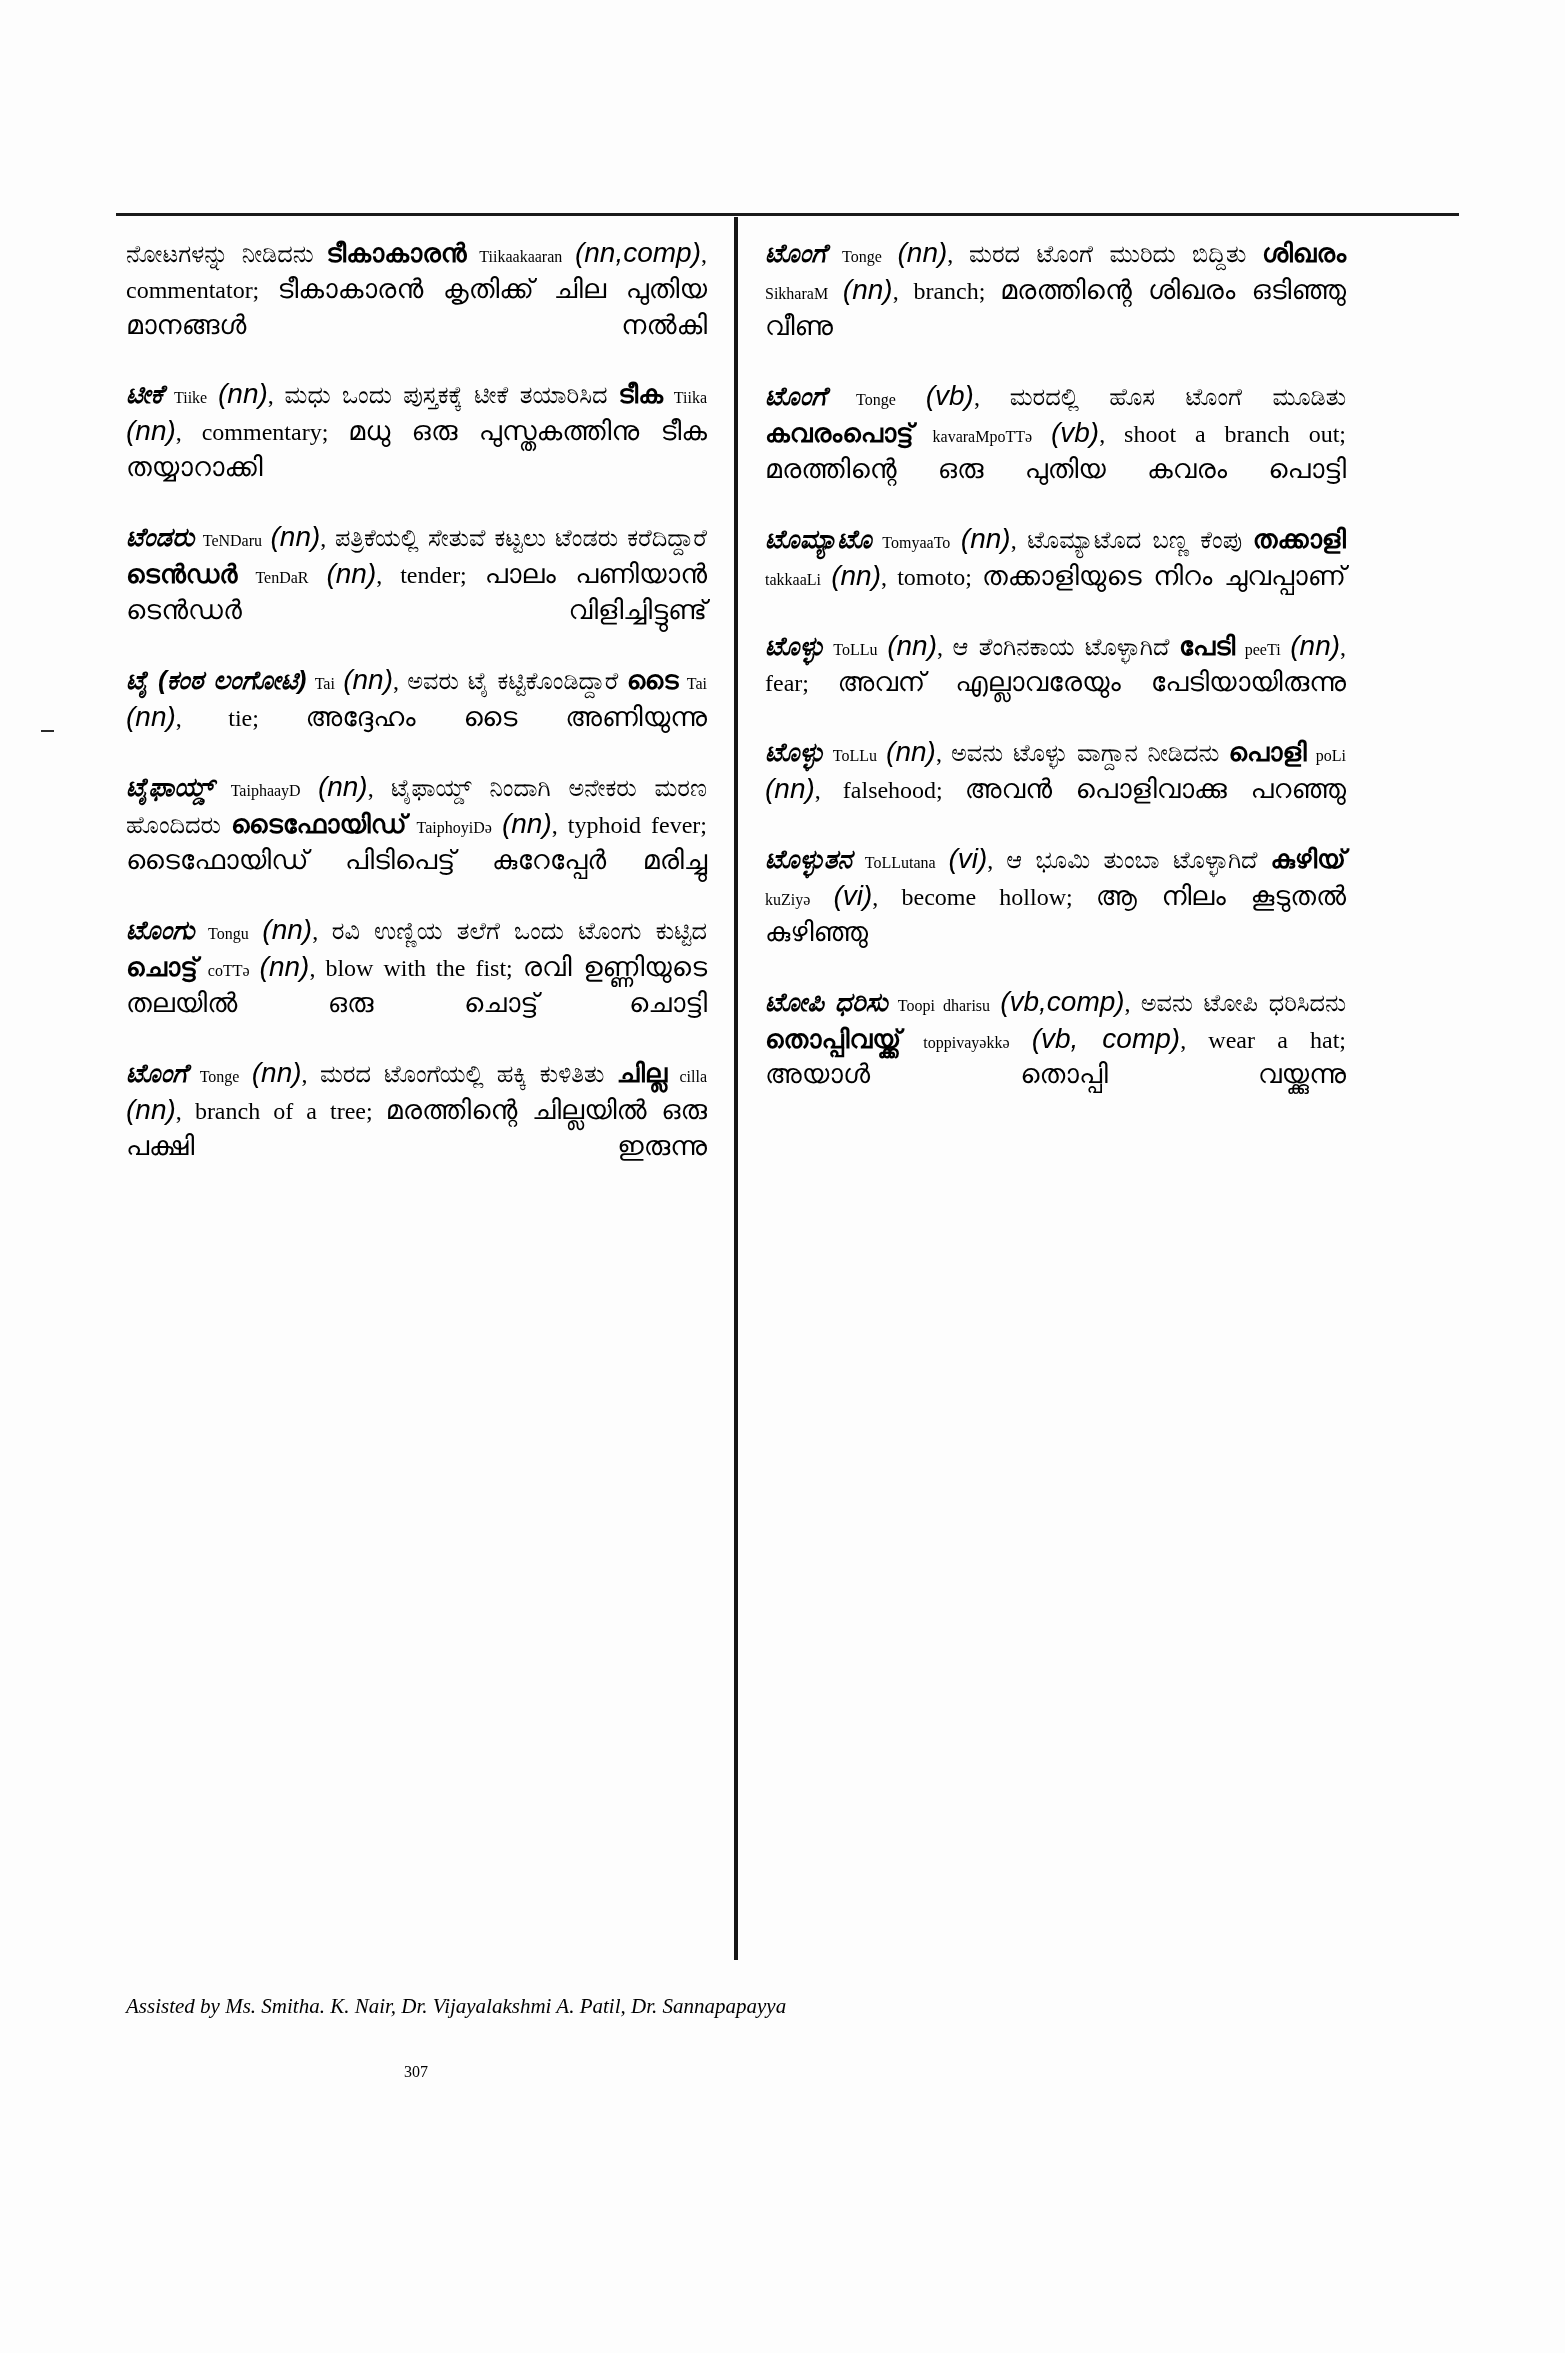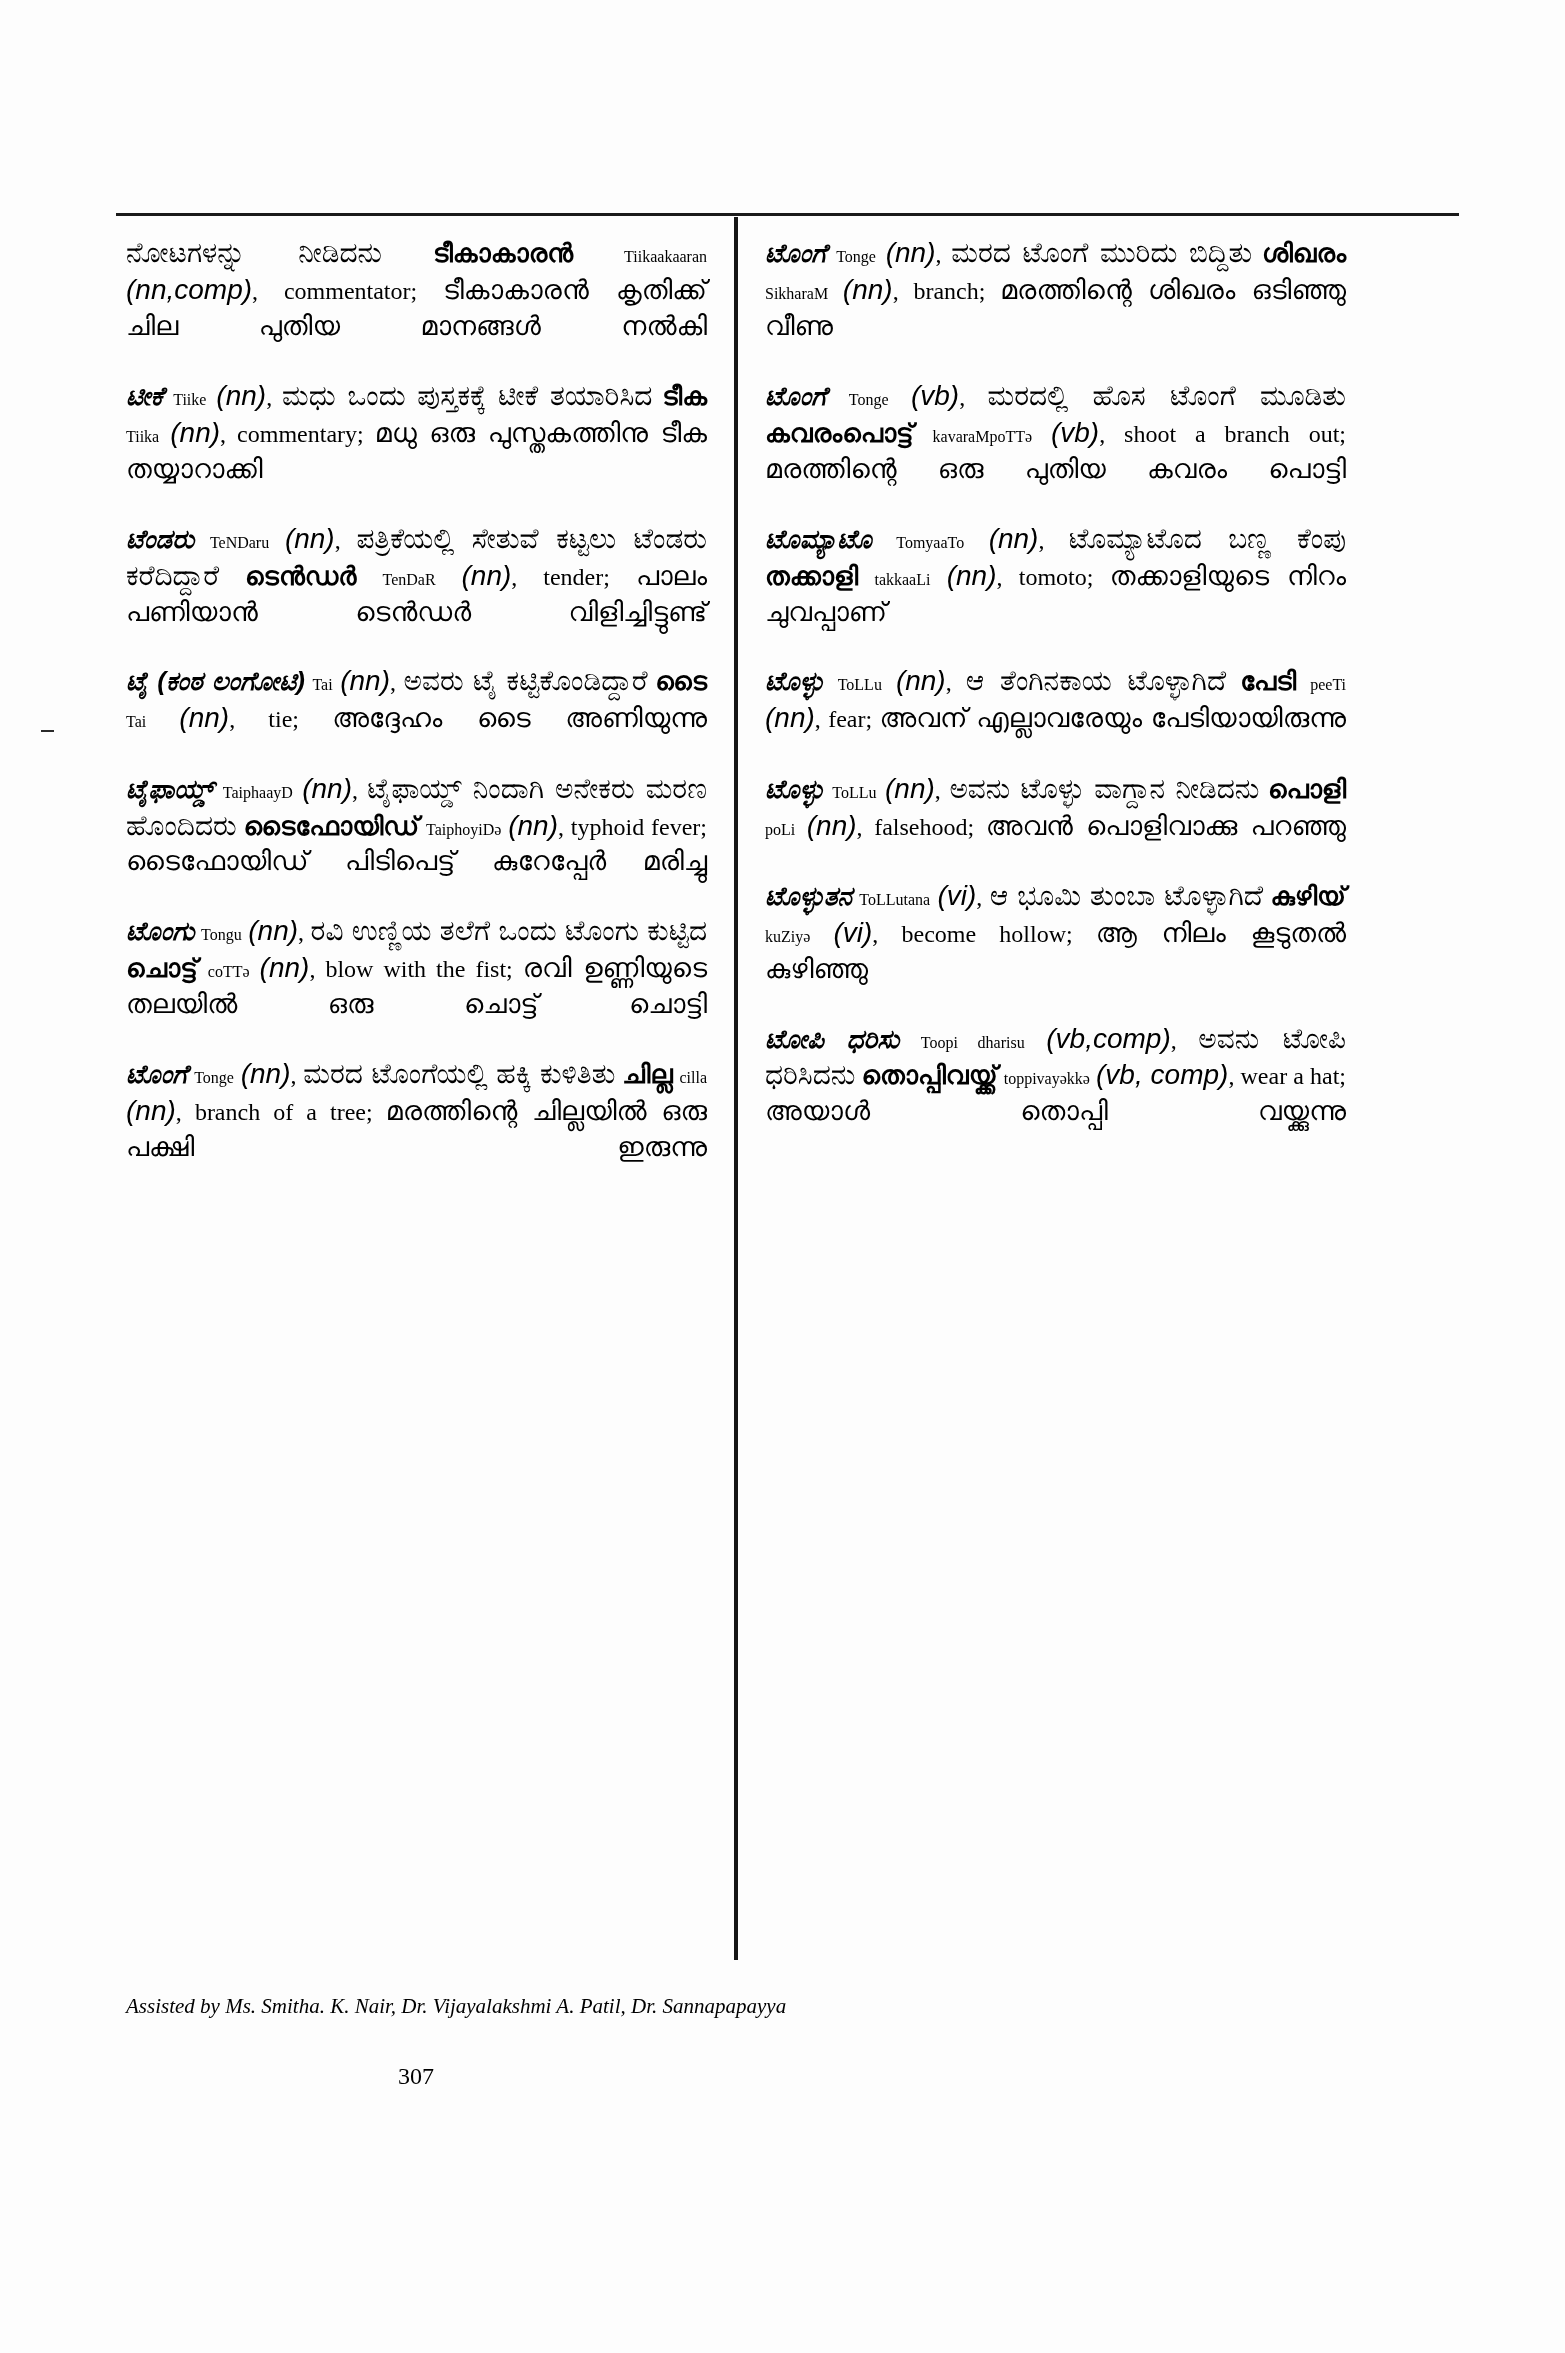--- a/index.html
+++ b/index.html
@@ -104,21 +104,21 @@
     font-size: 26px;
     margin-top: 12px;
   }
   .ml-head {
     font-family: "Liberation Sans", "DejaVu Sans", sans-serif;
     font-weight: bold;
     font-size: 26px;
   }
   .kn {
     font-family: "Liberation Sans", "DejaVu Sans", sans-serif;
-    font-size: 28px;
+    font-size: 24px;
   }
   .ml {
     font-family: "Liberation Sans", "DejaVu Sans", sans-serif;
     font-size: 27px;
     margin-top: 29px;
   }
   .rom {
     font-family: "Liberation Serif", "DejaVu Serif", serif;
     font-size: 16px;
   }
@@ -145,21 +145,21 @@
     text-align: left;
     white-space: nowrap;
   }
   .page-number {
     position: absolute;
     left: 0;
     top: 2063px;
     width: 832px;
     text-align: center;
     font-family: "Liberation Serif", "DejaVu Serif", serif;
-    font-size: 24px;
+    font-size: 16px;
   }
 
   .tick {
     position: absolute;
     left: 41px;
     top: 730px;
     width: 12.6px;
     height: 2.4px;
     background: #2a2a2a;
   }

